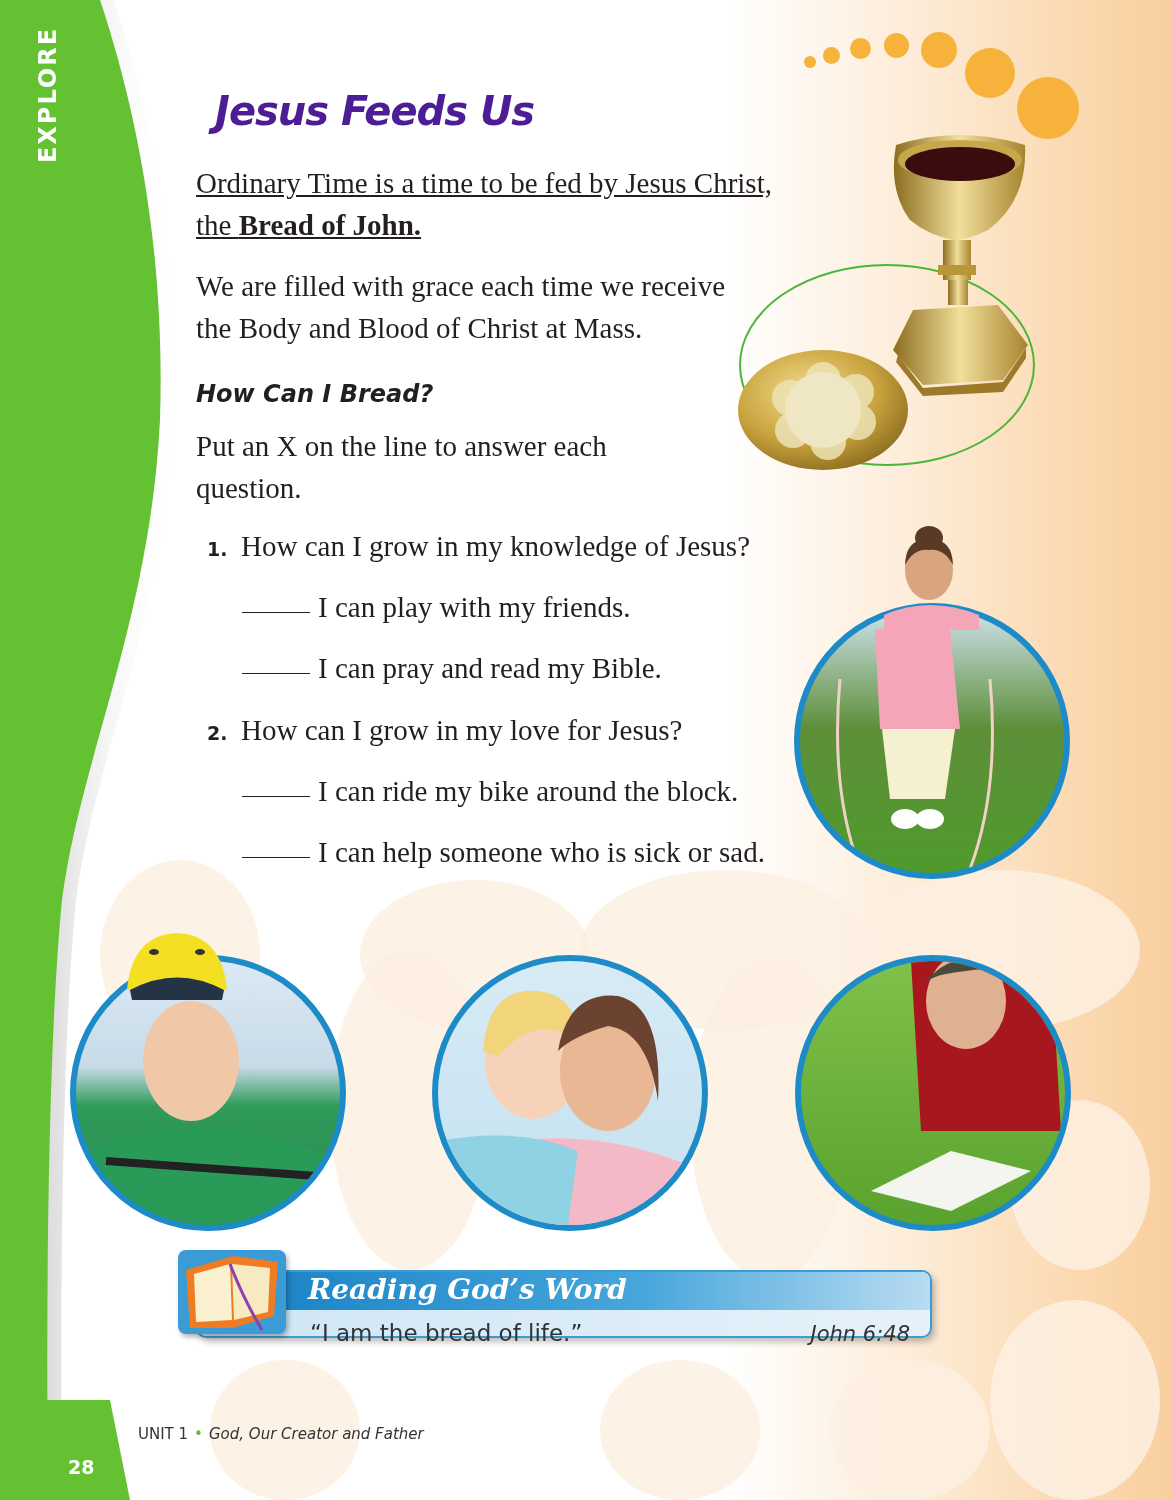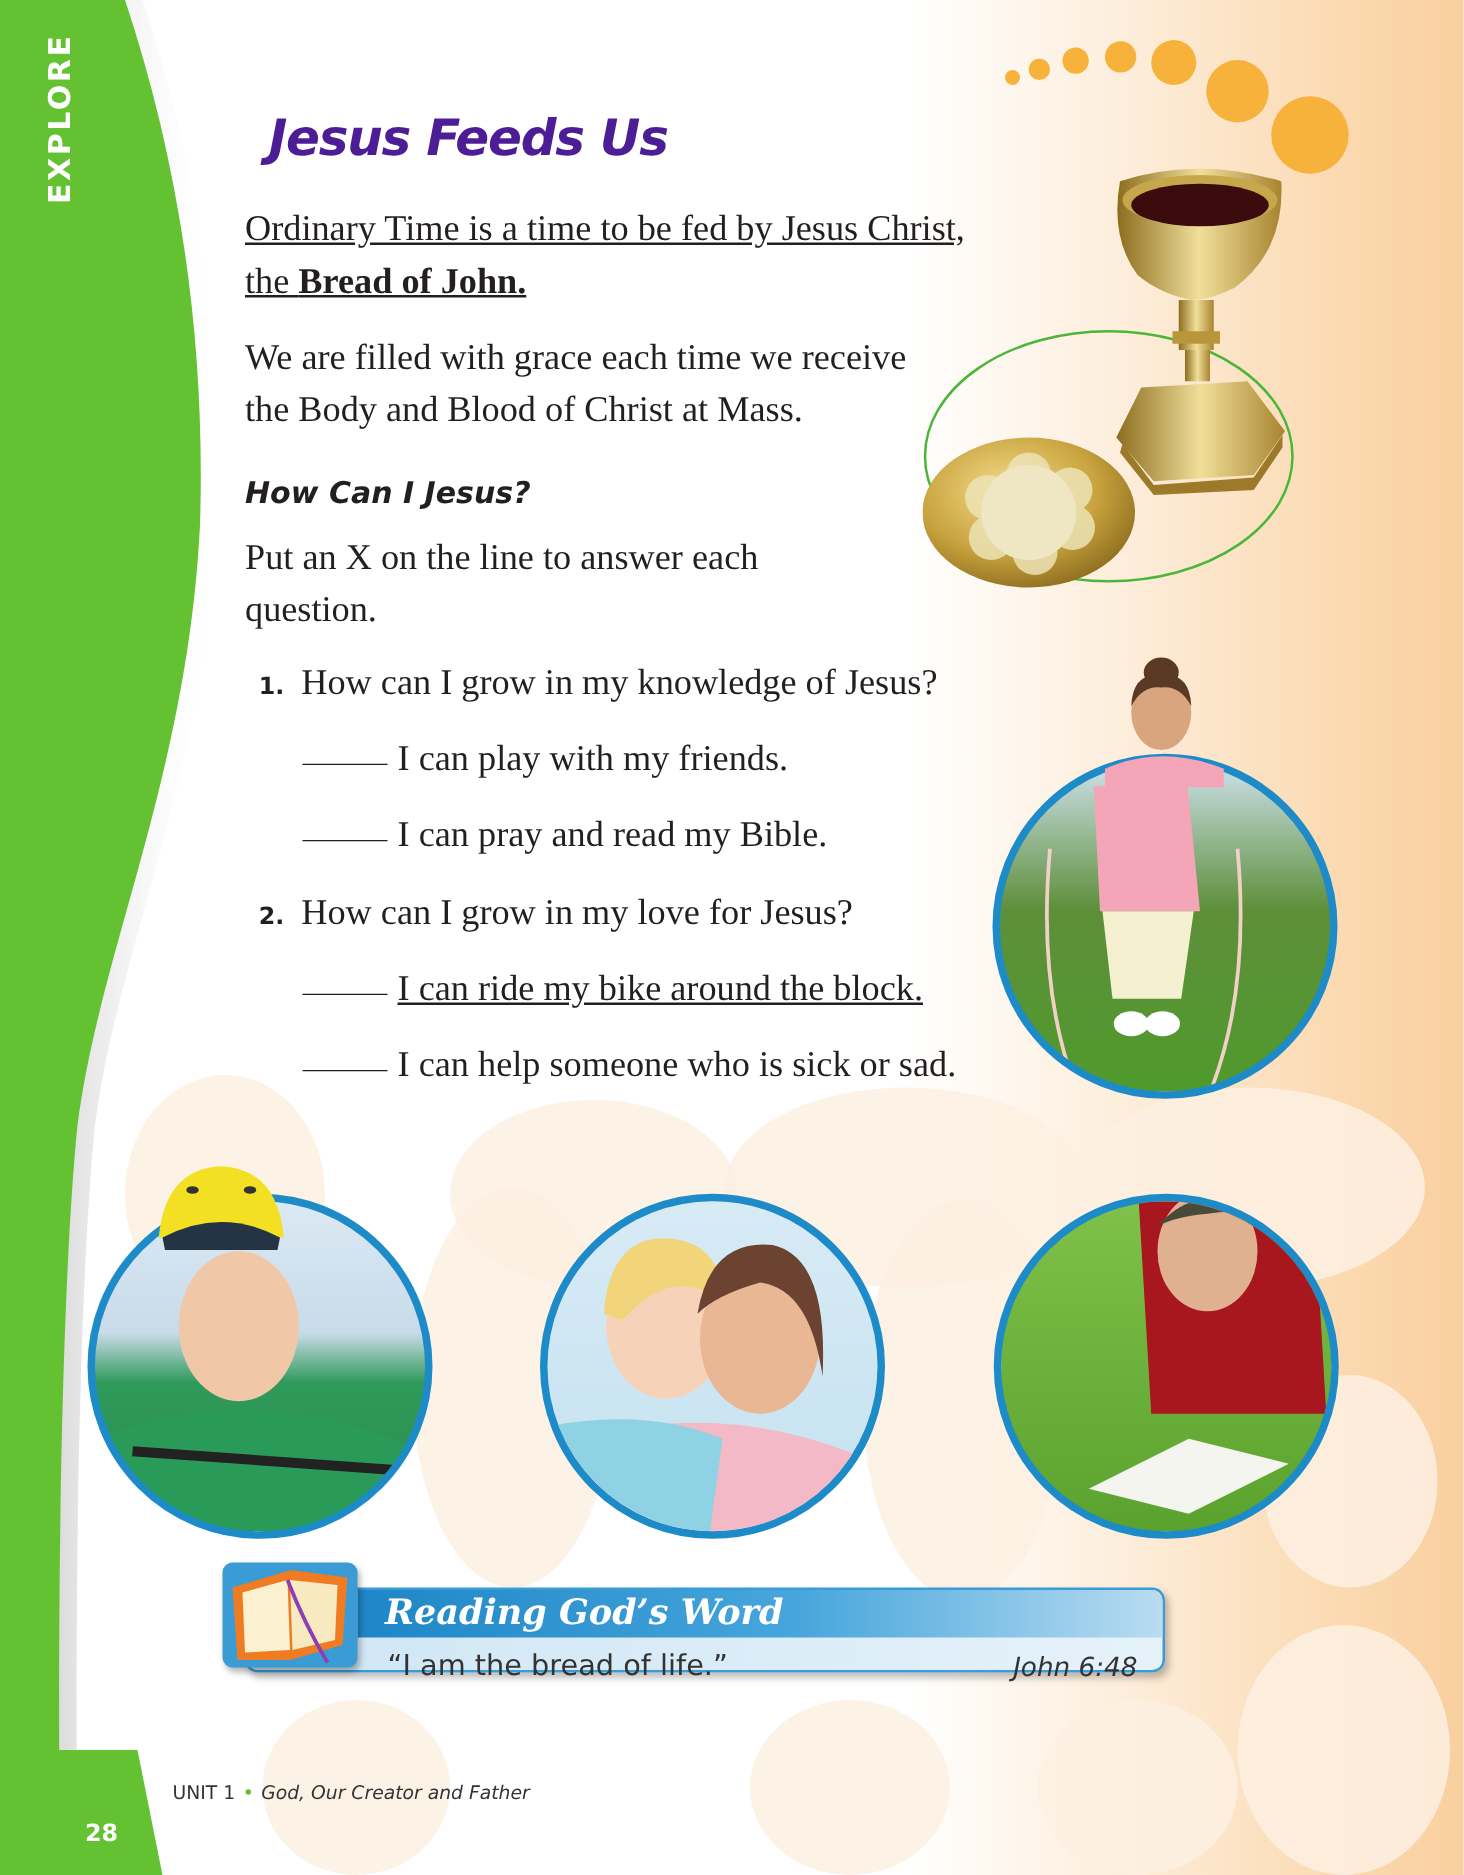--- a/index.html
+++ b/index.html
@@ -184,42 +184,42 @@
     <circle cx="85" cy="250" r="18"></circle>
       <circle cx="118" cy="262" r="18"></circle>
       <circle cx="120" cy="292" r="18"></circle>
     <circle cx="90" cy="312" r="18"></circle>
       <circle cx="55" cy="300" r="18"></circle>
       <circle cx="52" cy="268" r="18"></circle>
   </g>
   <circle cx="85" cy="280" r="38" fill="#efe6c4"></circle>
 </svg>
 
-<div class="subhead">How Can I Jesus?</div>
+<div class="subhead">How Can I Bread?</div>
 <div class="para" style="top:425px;">
   <div>Put an X on the line to answer each</div>
   <div>question.</div>
 </div>
 
 <div class="question" style="top:530px;">
   <span class="num">1.</span><span>How can I grow in my knowledge of Jesus?</span>
 </div>
 <div class="option" style="top:591px;">
   <span class="blank"></span>
     <span>I can play with my friends.</span>
 </div>
 <div class="option" style="top:652px;">
   <span class="blank"></span>
     <span>I can pray and read my Bible.</span>
 </div>
 
 <div class="question" style="top:714px;">
   <span class="num">2.</span><span>How can I grow in my love for Jesus?</span>
 </div>
-<div class="option" style="top:775px;text-decoration:underline;">
+<div class="option" style="top:775px;">
   <span class="blank"></span>
     <span>I can ride my bike around the block.</span>
 </div>
 <div class="option" style="top:836px;text-align:right;">
   <span class="blank"></span>
     <span>I can help someone who is sick or sad.</span>
 </div>
 
 <div class="photo" style="left:794px;top:603px;width:276px;height:276px;background:linear-gradient(180deg,#cfe2ee 0%,#5e8f3a 45%,#4f9a2c 100%);">
   <svg width="100%" height="100%" viewBox="0 0 264 264">

